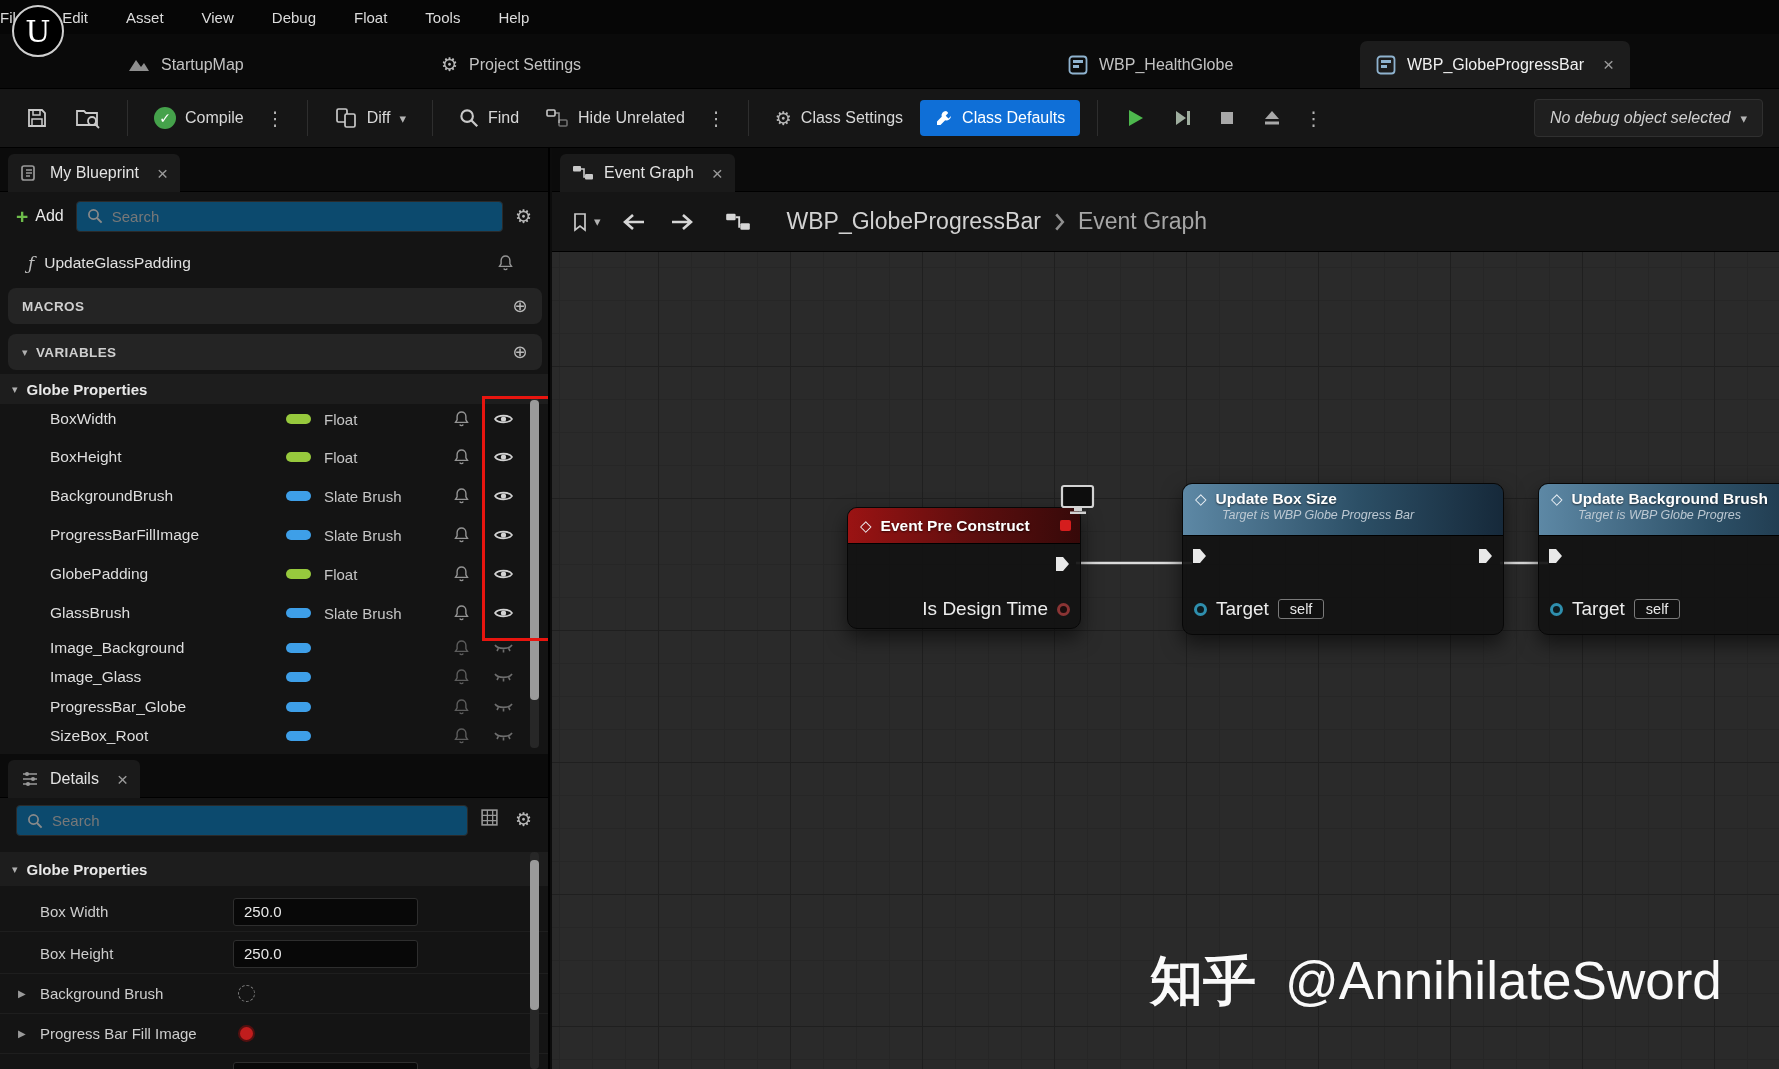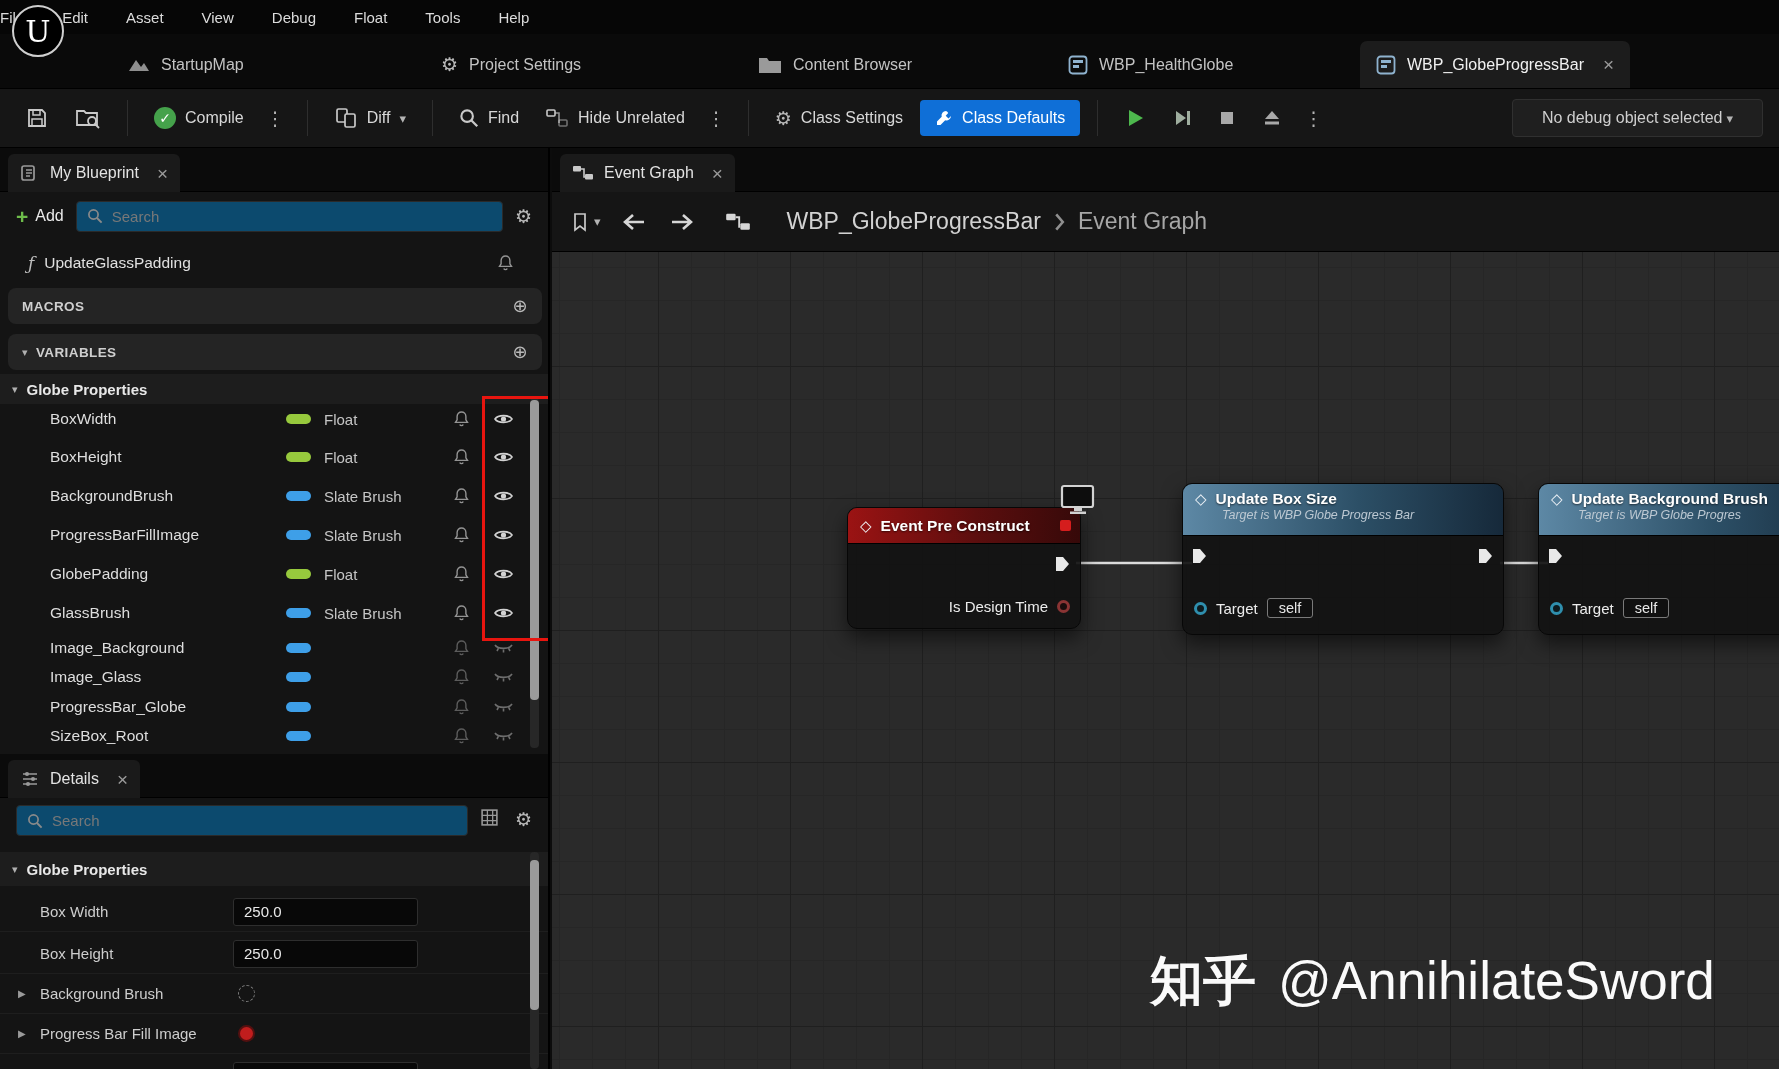--- a/index.html
+++ b/index.html
@@ -30,22 +30,22 @@
             padding:8px 9px; border-radius:4px; white-space:nowrap; }
   .tb-icon { display:inline-flex; color:#c9c9c9; }
   .tb-sep { width:1px; height:36px; background:#2e2e2e; margin:0 9px; flex:none; }
   .kebab { color:#b4b4b4; font-size:19px; padding:0 5px; }
   .chev { color:#b4b4b4; font-size:13px; }
   .compile-check { width:22px; height:22px; border-radius:50%; background:#45a24b; color:#fff;
                    display:flex; align-items:center; justify-content:center; font-size:14px; flex:none; }
   .class-defaults { color:#fff; padding:9px 15px; border-radius:4px; display:flex; gap:9px;
                     align-items:center; font-size:16px; }
   .debug-select { margin-left:auto; background:#1f1f1f; border:1px solid #303030; color:#cfcfcf;
-                  padding:9px 29px; border-radius:4px; display:flex; gap:4px; align-items:center;
-                  font-size:16px; }
+                  padding:9px 15px; border-radius:4px; display:flex; gap:10px; align-items:center;
+                  font-size:16px;font-style:italic; }
 
   
   .workspace { position:relative; height:921px; background:#0c0c0c; }
   .left-col { position:absolute; left:0; top:0; width:550px; height:921px; background:#141414;
               border-right:2px solid #000; overflow:hidden; }
   .graph-col { position:absolute; left:552px; top:0; right:0; height:921px; }
 
   .panel-tabstrip { position:absolute; left:0; width:100%; height:44px; background:#0b0b0b;
                     border-bottom:1px solid #000; }
   .panel-tab { position:absolute; left:8px; top:6px; height:38px; background:#1a1a1a;
@@ -145,32 +145,32 @@
   .fnc-header .t-line { display:flex; align-items:center; gap:9px; }
   .gnode-title { color:#fff; font-weight:bold; font-size:15.5px; white-space:nowrap;
                  text-shadow:0 1px 2px rgba(0,0,0,.6); }
   .gnode-subtitle { color:#bcc8d2; font-style:italic; font-size:12.5px; margin-left:27px;
                     white-space:nowrap; overflow:hidden; }
   .node-diamond { color:#f0f4f8; font-size:15px; }
   .dev-badge { position:absolute; right:9px; top:12px; width:11px; height:11px;
                background:#d51d1d; border-radius:2px; }
   .exec-pin { position:absolute; display:inline-flex; }
   .pin-row { position:absolute; display:flex; align-items:center; gap:9px; }
-  .pin-label { color:#ececec; font-size:15px; white-space:nowrap; }
+  .pin-label { color:#ececec; font-size:19px; white-space:nowrap; }
   .bool-pin { width:13px; height:13px; border-radius:50%; border:3px solid #8a3434;
               background:#1a0d0d; }
   .obj-pin { width:13px; height:13px; border-radius:50%; border:3px solid #2f8fae;
              background:#0d1a1e; }
   .self-box { border:1px solid #7a7a7a; background:#101010; color:#e8e8e8; padding:1px 11px;
               border-radius:3px; font-size:14.5px; }
   .monitor-ic { position:absolute; z-index:3; }
 
   .watermark { position:absolute; left:598px; top:694px; z-index:5; color:#fafafa;
                font-size:53px; white-space:nowrap; }
-  .wm-brand { font-weight:bold; margin-right:22px;text-align:center; }
+  .wm-brand { font-weight:bold; margin-right:29px;text-align:center; }
 </style>
 </head>
 <body>
 
 <div id="app">
 
   <div class="ue-logo">U</div>
   <div class="menubar">
     <span class="menu-item">File</span>
     <span class="menu-item">Edit</span>
@@ -187,28 +187,20 @@
       <span class="tb-icon">
         <svg width="22" height="18" viewBox="0 0 22 18">
             <path d="M1 15 L8 4 L13 11 L16 7 L21 15 Z" fill="#8f8f8f"></path>
           </svg>
       </span>
       <span>StartupMap</span>
     </div>
     <div class="doc-tab" style="left:425px">
       <span class="tb-icon icon-btn">⚙</span>
       <span>Project Settings</span>
-    </div>
-    <div class="doc-tab" style="left:742px">
-      <span class="tb-icon">
-        <svg width="24" height="20" viewBox="0 0 24 20">
-            <path d="M1 3 h8 l2 3 h12 v12 H1 z" fill="#9a9a9a"></path>
-          </svg>
-      </span>
-      <span>Content Browser</span>
     </div>
     <div class="doc-tab" style="left:1052px">
       <span class="tb-icon">
         <svg width="20" height="20" viewBox="0 0 20 20">
             <rect x="1.5" y="1.5" width="17" height="17" rx="3" fill="none" stroke="#8fb3cf" stroke-width="1.8"></rect>
             <rect x="5" y="5" width="10" height="3" fill="#8fb3cf"></rect>
             <rect x="5" y="10" width="6" height="3" fill="#8fb3cf"></rect>
           </svg>
       </span>
       <span>WBP_HealthGlobe</span>

